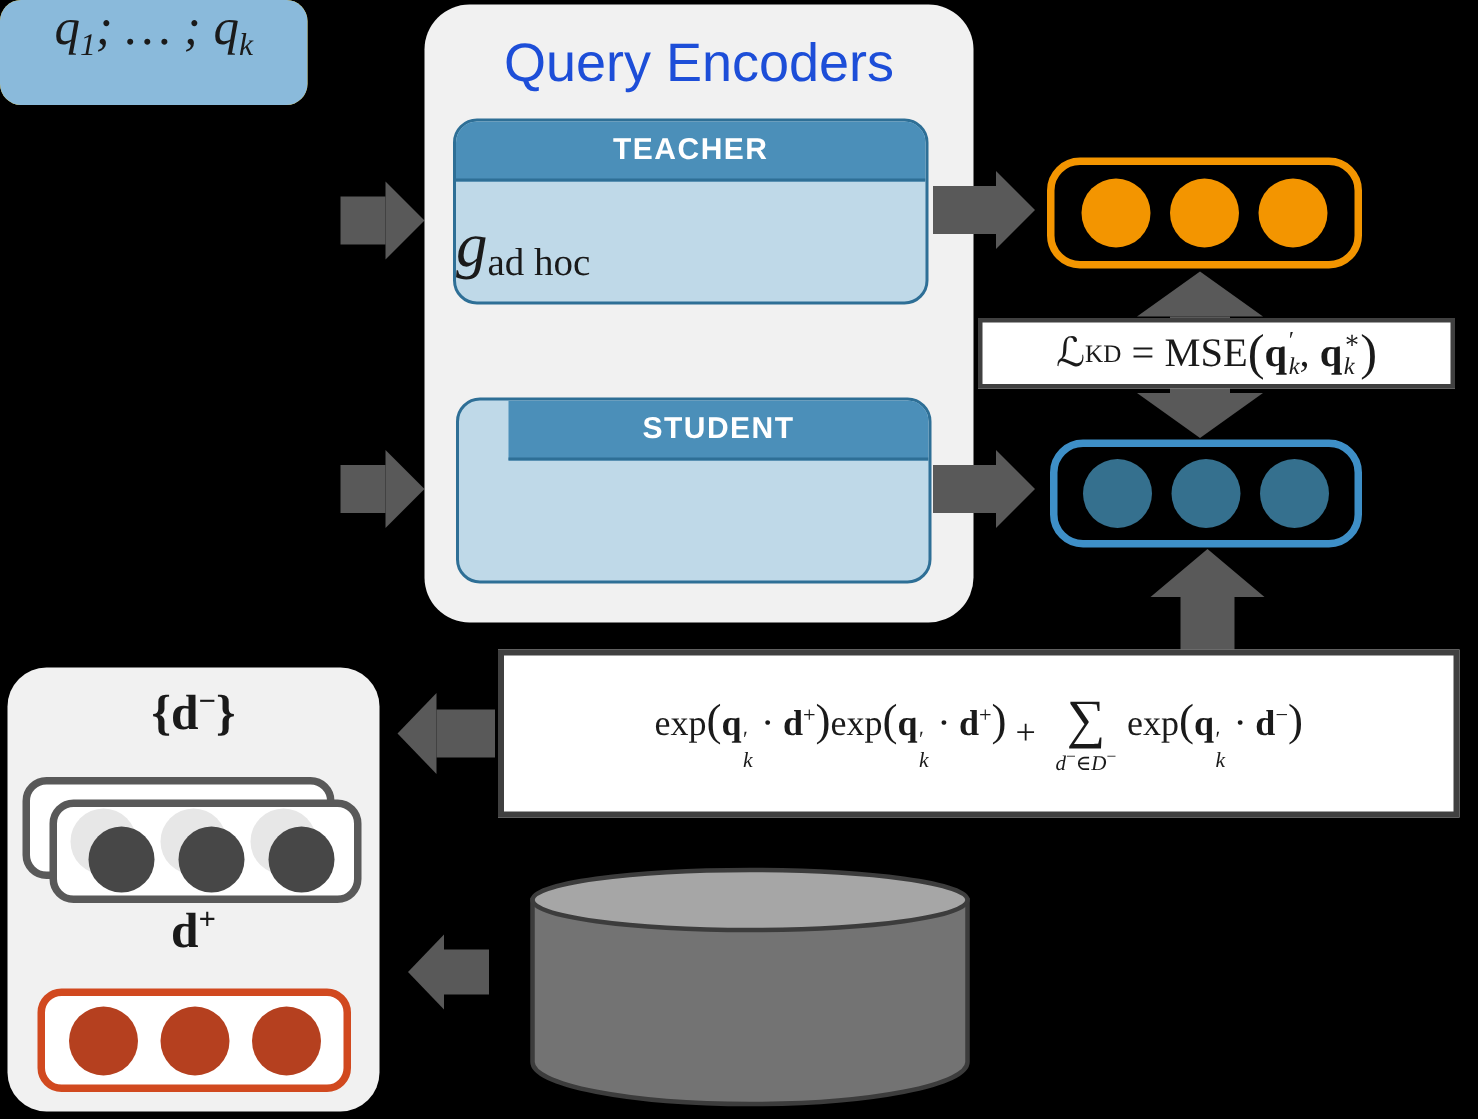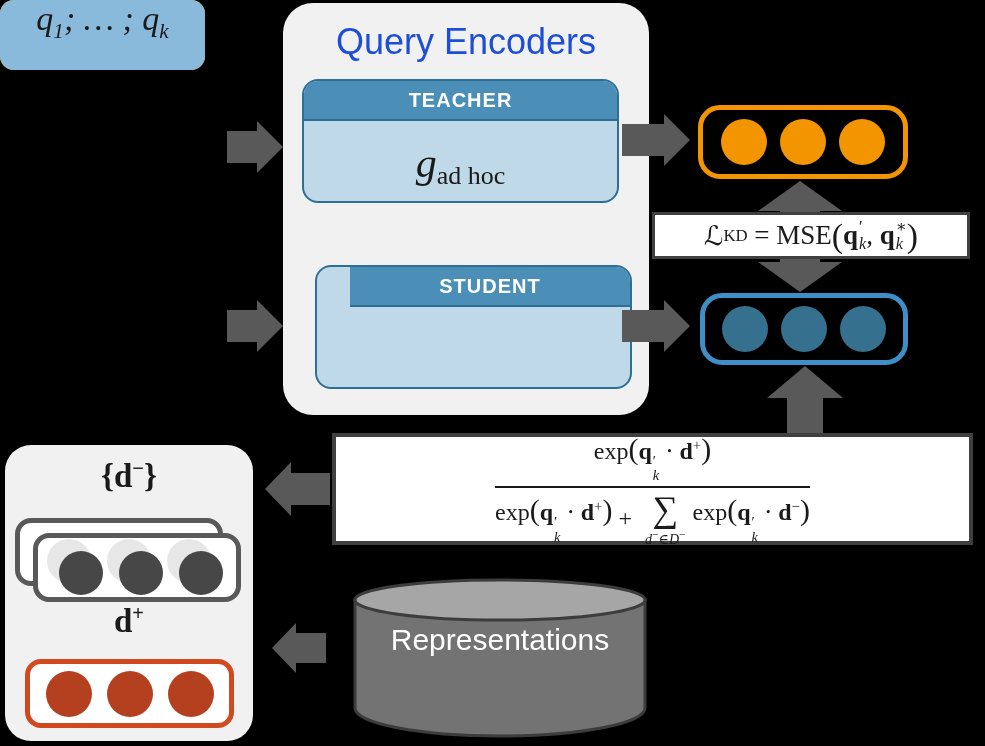--- a/index.html
+++ b/index.html
@@ -28,25 +28,25 @@
   #student-input{left:0;top:295;width:205px;height:70px;background:#8ABADB;border-radius:14px;}
   .input-math{font-size:37px;}
 
   
   #encoders-panel{left:283px;top:3px;width:366px;height:412px;background:#F1F1F1;border-radius:30px;}
   #encoders-title{position:absolute;top:18px;left:0;width:100%;text-align:center;
                   font-size:36px;color:#1d4ed8;}
   .enc-box{position:absolute;width:317px;height:124px;border:2px solid #2E6F96;border-radius:16px;
            background:#BFD9E8;overflow:hidden;box-sizing:border-box;}
   #teacher-box{left:19px;top:76px;}
-  #student-box{left:32px;top:262px;padding-left:33px;}
+  #student-box{left:21px;top:262px;padding-left:33px;}
   .enc-header{height:38px;background:#4B8FB9;border-bottom:2px solid #2E6F96;color:#fff;
               display:flex;align-items:center;justify-content:center;font-size:20px;
               font-weight:700;letter-spacing:1px;}
-  .enc-body{height:88px;display:flex;align-items:center;justify-content:center;}
+  .enc-body{height:88px;display:flex;align-items:center;justify-content:flex-start;}
   .enc-g{font-size:42px;}
   .enc-gsub{font-size:26px;font-style:normal;vertical-align:-0.25em;}
 
   
   .emb{position:absolute;border-radius:22px;display:flex;align-items:center;
        justify-content:center;gap:13px;box-sizing:border-box;}
   #orange-emb{left:698px;top:105px;width:210px;height:74px;border:5px solid #F39500;}
   #blue-emb{left:700px;top:293px;width:208px;height:72px;border:5px solid #3E8FC7;}
   .dot{width:46px;height:46px;border-radius:50%;}
   #orange-emb .dot{background:#F39500;}
@@ -81,21 +81,21 @@
                align-items:center;z-index:1;}
   #arr-rank-up .head-up{width:0;height:0;border-left:38px solid transparent;
                         border-right:38px solid transparent;border-bottom:32px solid #595959;}
   #arr-rank-up .shaft-v{width:36px;height:35px;background:#595959;}
 
   
   #kd-box{left:652px;top:212px;width:318px;height:47px;background:#fff;border:3px solid #404040;
           z-index:2;display:flex;align-items:center;justify-content:center;font-size:27px;}
   #rank-box{left:332px;top:433px;width:641px;height:112px;background:#fff;border:4px solid #404040;
             z-index:2;display:flex;align-items:center;justify-content:center;gap:8px;font-size:24px;}
-  .frac{display:inline-flex;flex-direction:column;align-items:center;vertical-align:middle;}
+  .frac{display:inline-flex;flex-direction:row;align-items:center;vertical-align:middle;}
   .frac .bar{align-self:stretch;height:2px;background:#1a1a1a;margin:3px 0;}
   .frac .den{display:flex;align-items:center;}
   .sum{display:inline-flex;flex-direction:column;align-items:center;margin:0 7px;line-height:1;}
   .sum .sigma{font-size:36px;font-style:normal;}
   .sum .limit{font-size:14px;margin-top:2px;white-space:nowrap;}
 
   
   #doc-panel{left:5px;top:445px;width:248px;height:296px;background:#F1F1F1;border-radius:26px;}
   #neg-label{position:absolute;top:12px;left:0;width:100%;text-align:center;font-size:33px;}
   #pos-label{position:absolute;top:157px;left:0;width:100%;text-align:center;font-size:33px;}
@@ -255,16 +255,15 @@
   <div class="arrow-left" id="arr-db-doc">
       <div class="head"></div>
       <div class="shaft"></div>
     </div>
 
   <svg class="absbox" id="cylinder" viewBox="0 0 300 166">
     <path d="M5,24 L5,132 A145,28 0 0 0 295,132 L295,24 Z" fill="#737373" stroke="#3C3C3C" stroke-width="3"></path>
     <ellipse cx="150" cy="24" rx="145" ry="20" fill="#A6A6A6" stroke="#3C3C3C" stroke-width="3"></ellipse>
   </svg>
   <div id="cyl-text">
-    <div>Representations</div>
   </div>
 
 </div>
 
 </body></html>

